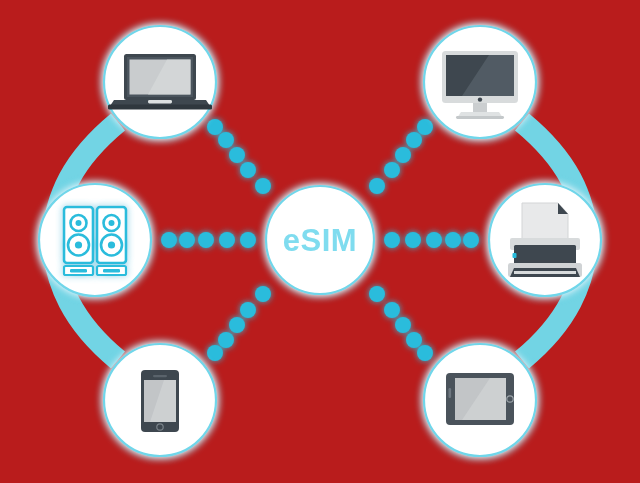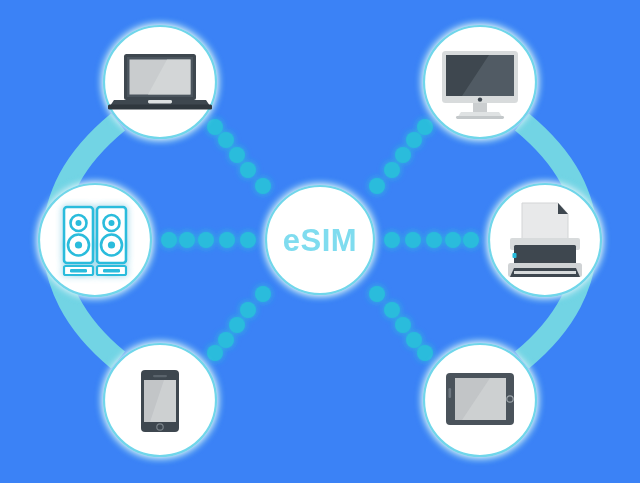--- a/index.html
+++ b/index.html
@@ -7,21 +7,21 @@
     padding: 0;
     background: #ffffff;
   }
   body {
     font-family: "Liberation Sans", sans-serif;
   }
   #stage {
     position: relative;
     width: 640px;
     height: 483px;
-    background: #3b82f6;
+    background: #b91c1c;
     overflow: hidden;
   }
   #stage svg.layer {
     position: absolute;
     left: 0;
     top: 0;
     width: 640px;
     height: 483px;
   }
   #arcs { z-index: 1; }

